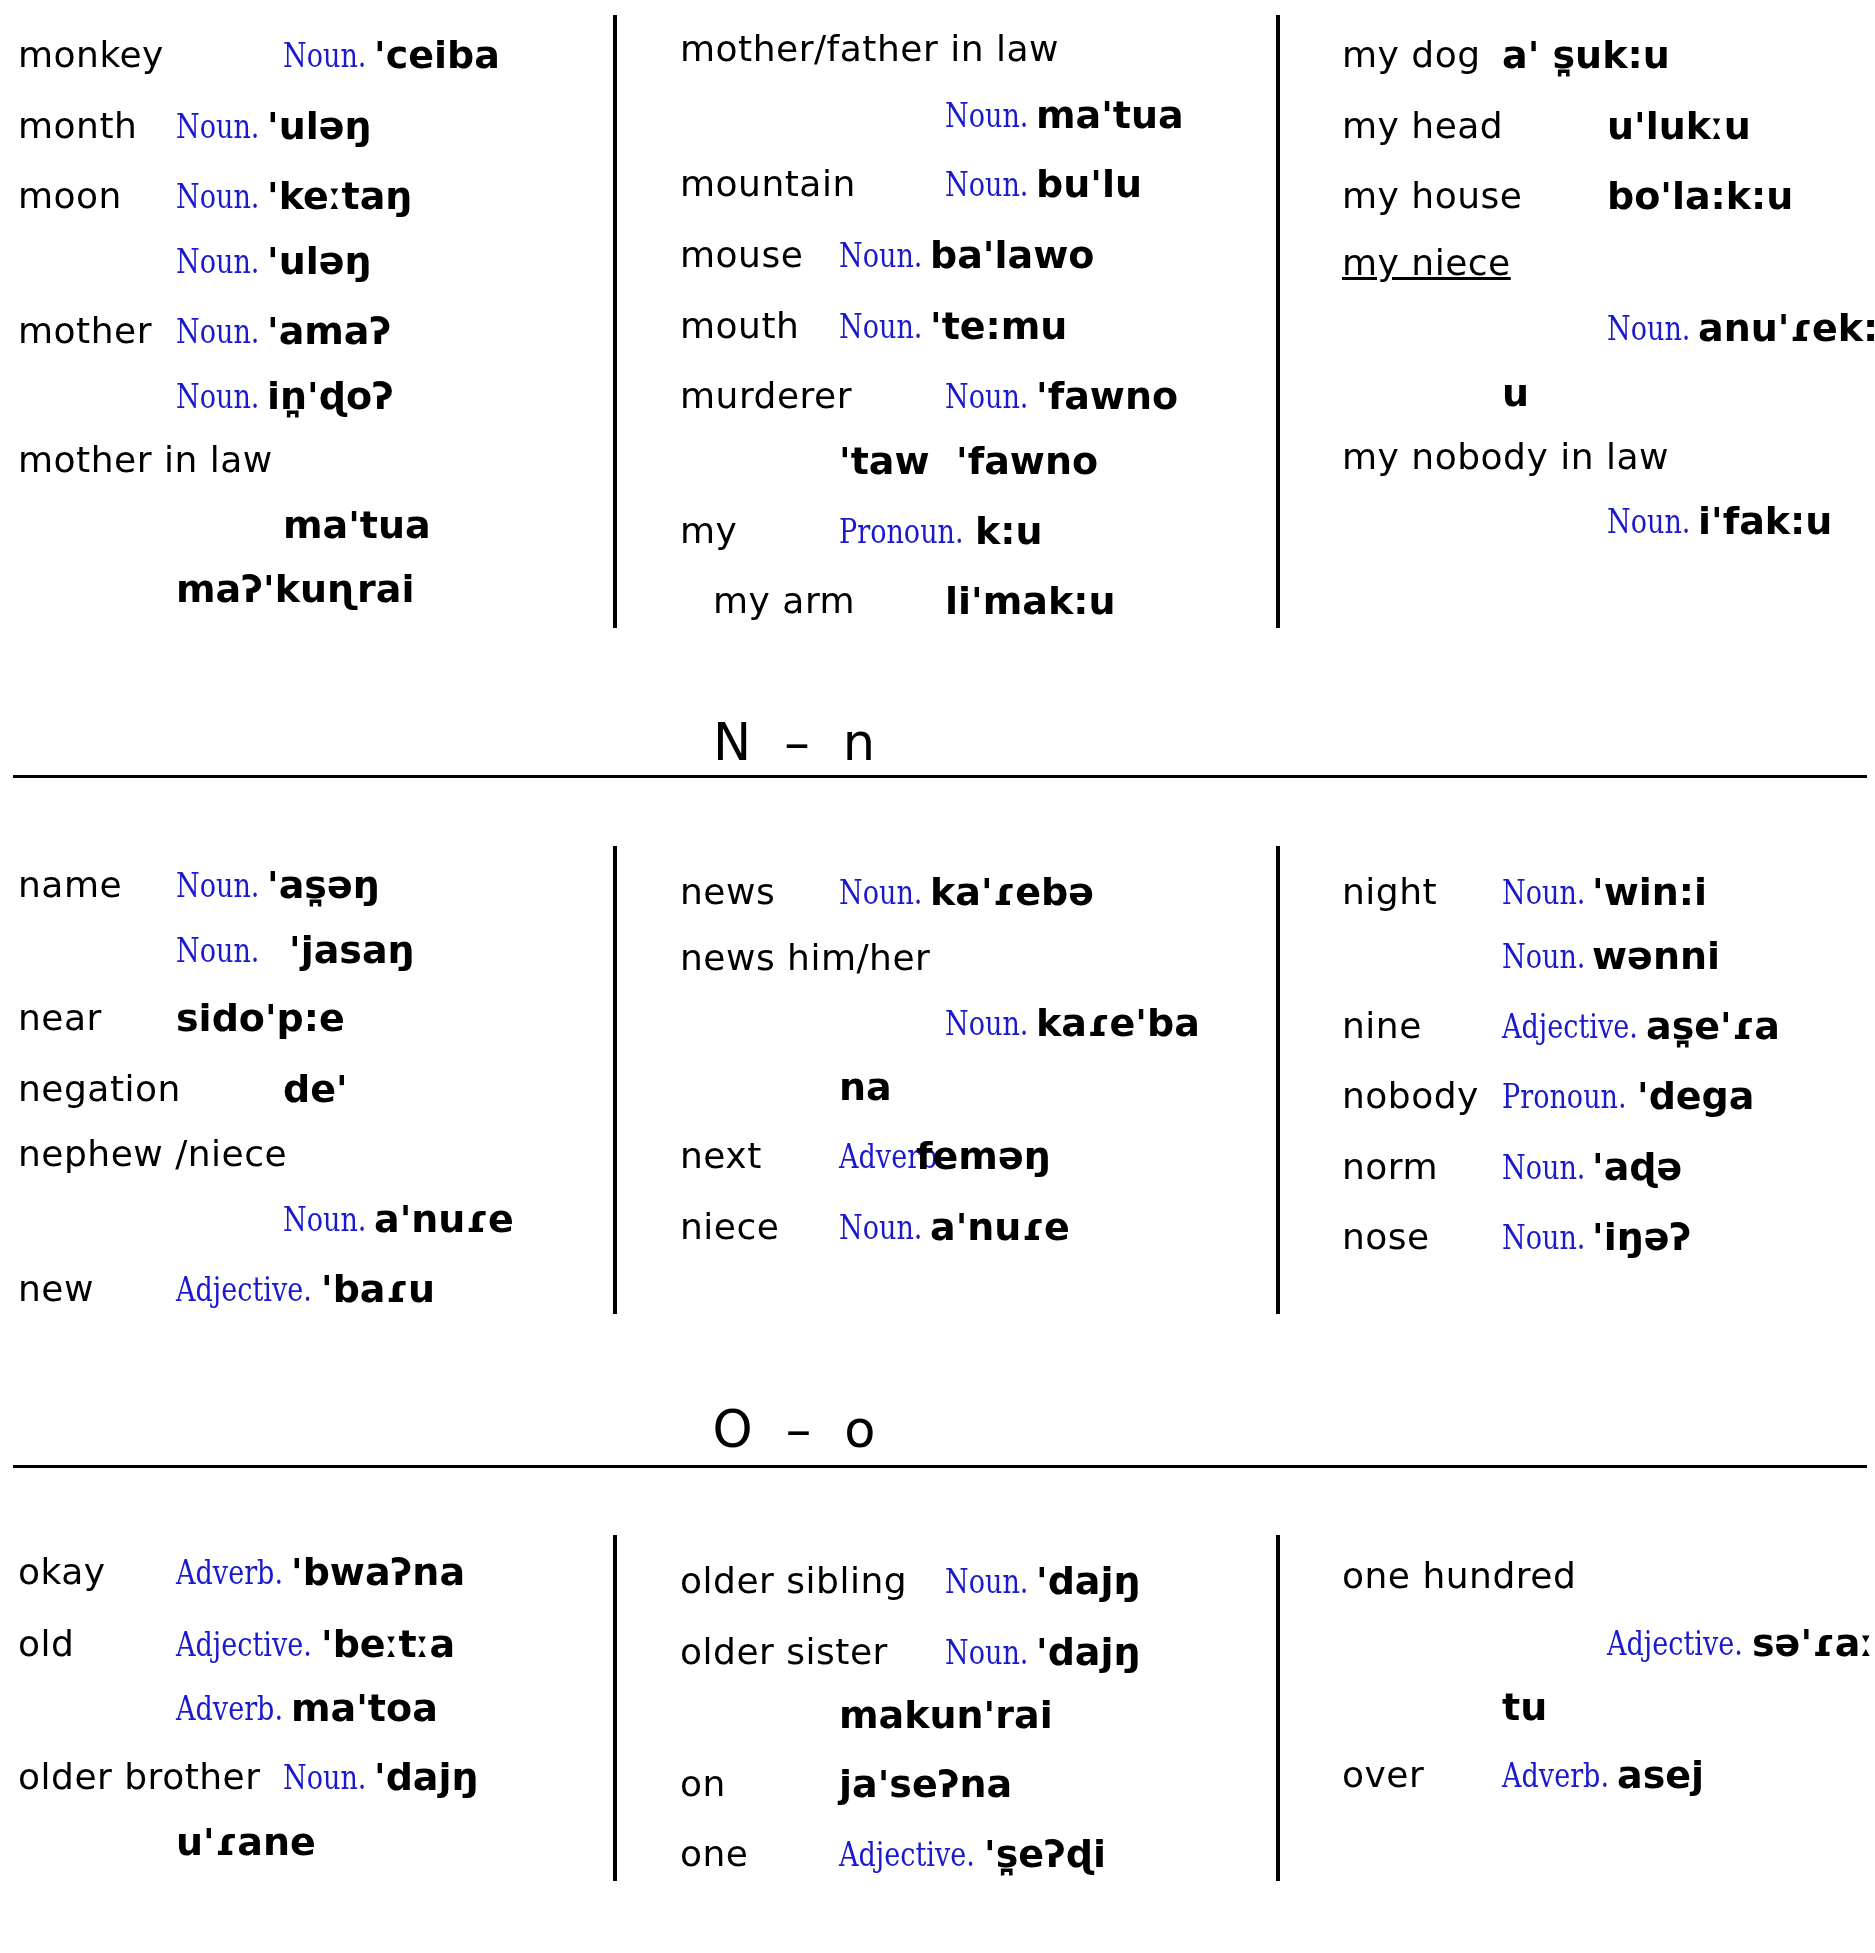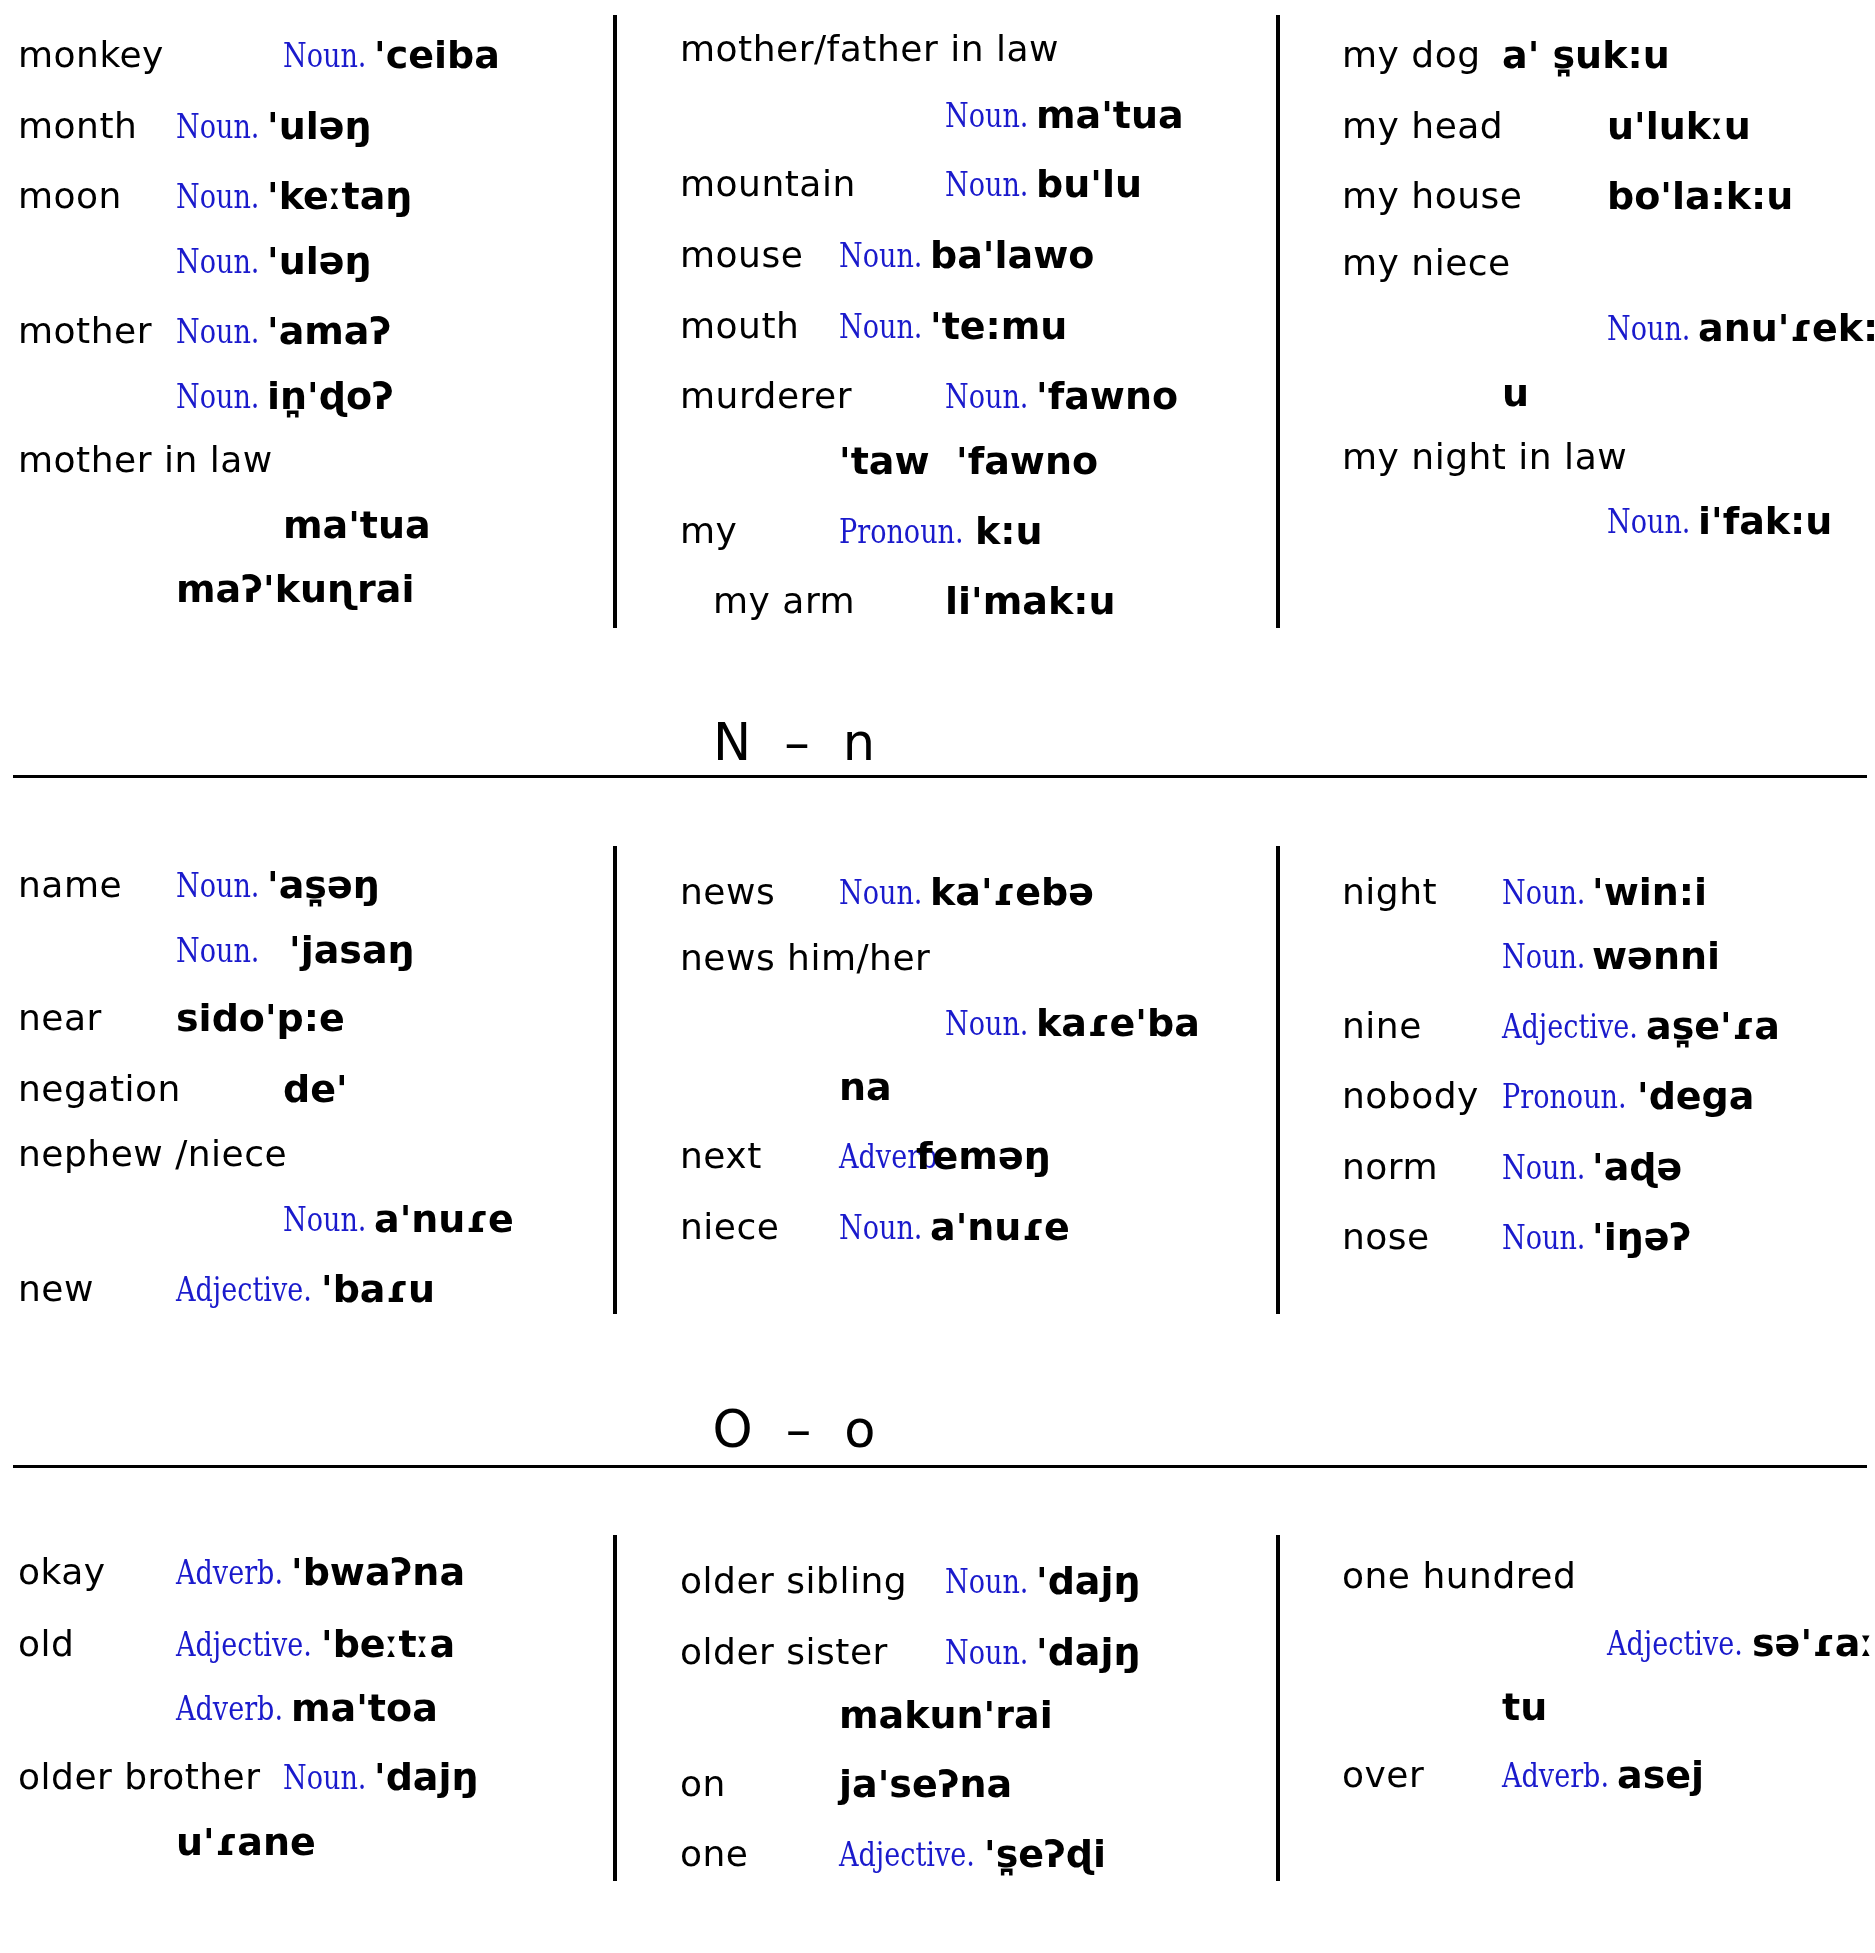--- a/index.html
+++ b/index.html
@@ -113,31 +113,31 @@
   </div>
   <div class="entry" style="left:0; top:99px;">
     <span class="en" style="left:1342px;">my head</span>
     <span class="ipa" style="left:1607px;">u'lukːu</span>
   </div>
   <div class="entry" style="left:0; top:169px;">
     <span class="en" style="left:1342px;">my house</span>
     <span class="ipa" style="left:1607px;">bo'la:k:u</span>
   </div>
   <div class="entry" style="left:0; top:236px;">
-    <span class="en" style="left:1342px;">my niece</span>
+    <span class="en" style="left:1342px;text-decoration:underline;">my niece</span>
   </div>
   <div class="entry" style="left:0; top:301px;">
     <span class="pos" style="left:1607px;">Noun.</span>
     <span class="ipa" style="left:1698px;">anu'ɾek:</span>
   </div>
   <div class="entry" style="left:0; top:366px;">
     <span class="ipa" style="left:1502px;">u</span>
   </div>
   <div class="entry" style="left:0; top:430px;">
-    <span class="en" style="left:1342px;">my night in law</span>
+    <span class="en" style="left:1342px;">my nobody in law</span>
   </div>
   <div class="entry" style="left:0; top:494px;">
     <span class="pos" style="left:1607px;">Noun.</span>
     <span class="ipa" style="left:1698px;">i'fak:u</span>
   </div>
 
   <div class="letter-head" style="top:713px;">
     <span>N</span><span class="dash">–</span><span>n</span>
   </div>
   <div class="hrule" style="top:775px;"></div>

